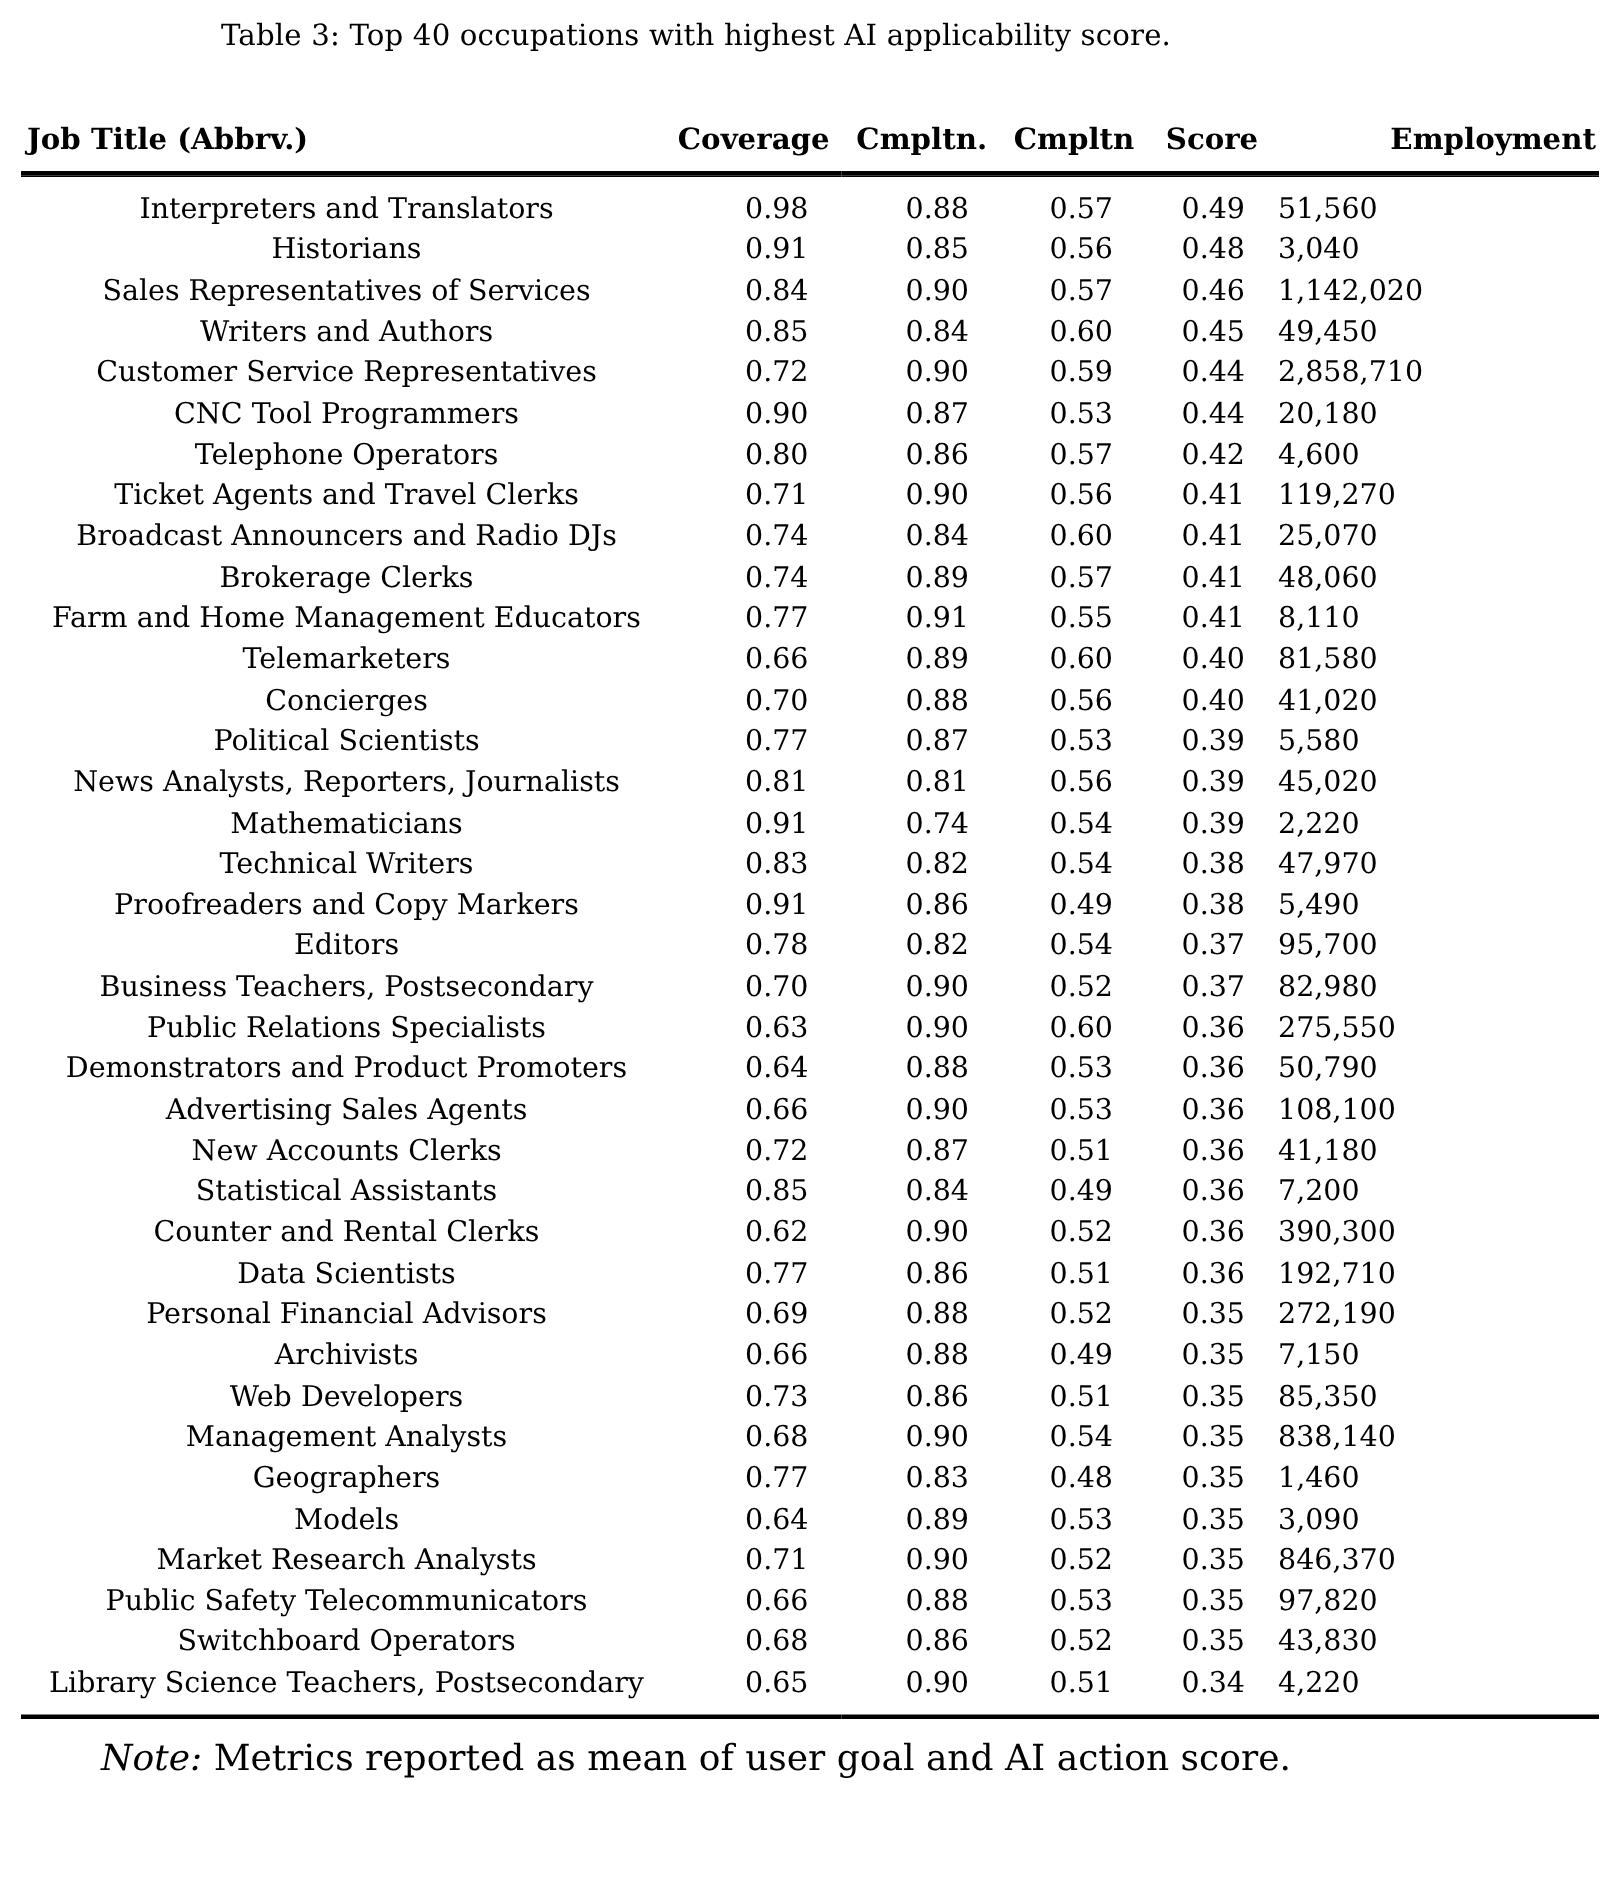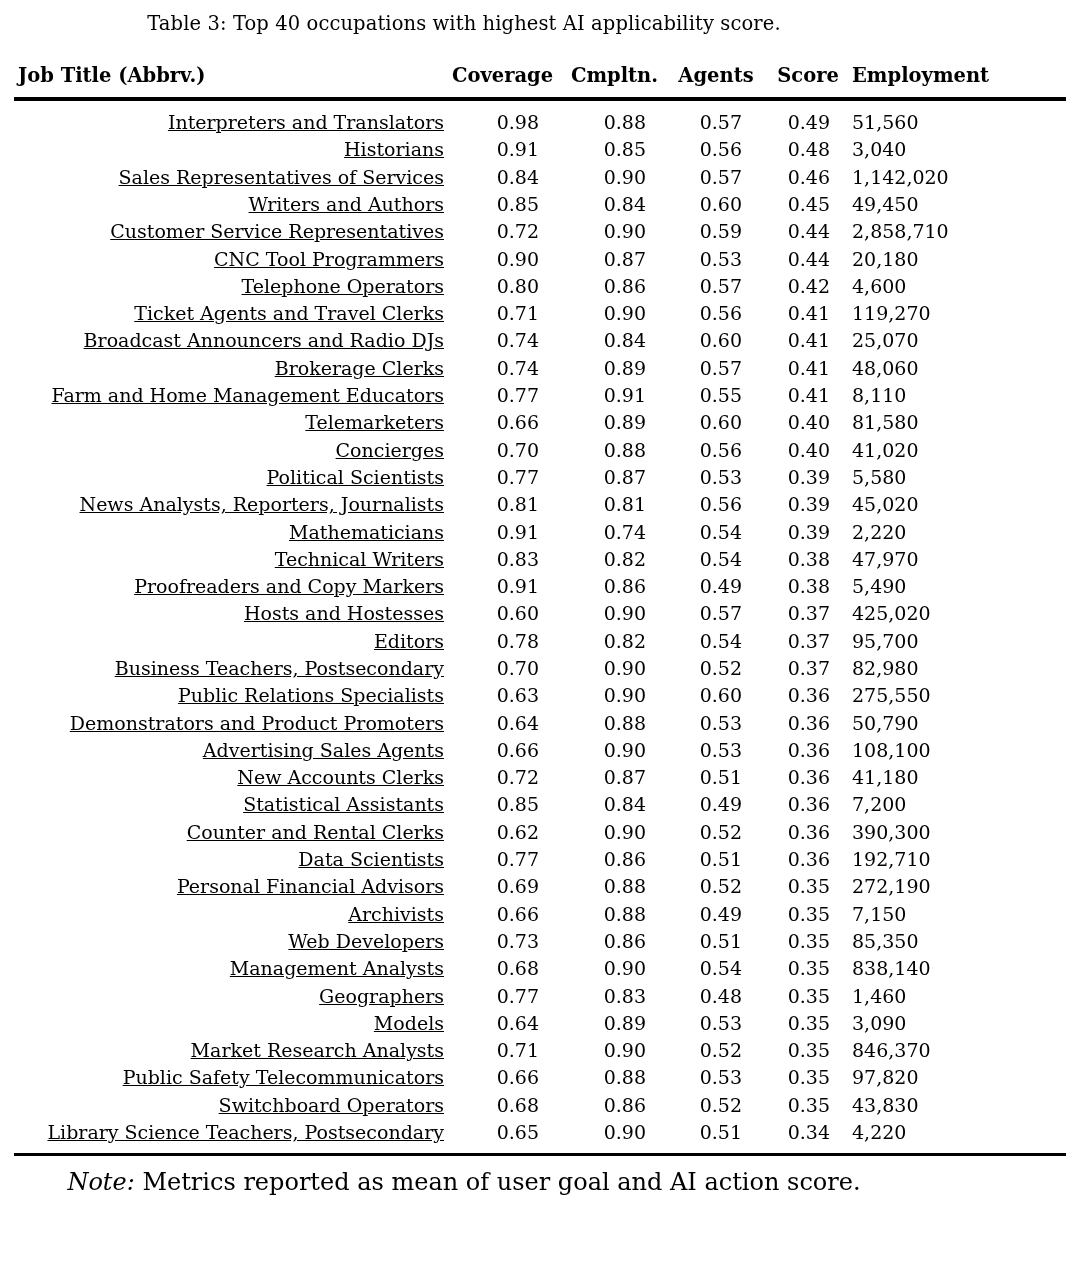--- a/index.html
+++ b/index.html
@@ -23,21 +23,21 @@
   }
   .caption {
     text-align: center;
     font-size: 19.5px;
     line-height: 1;
     padding-top: 14px;
     padding-bottom: 0;
     letter-spacing: 0.1px;
   }
   .table-wrap {
-    margin-top: 22px;
+    margin-top: 39px;
     padding: 0 14px 0 14px;
   }
   table.tbl {
     width: 100%;
     border-collapse: collapse;
     table-layout: fixed;
   }
   table.tbl col.c-job        { width: 430px; }
   table.tbl col.c-coverage   { width: 117px; }
   table.tbl col.c-cmpltn     { width: 107px; }
@@ -69,34 +69,34 @@
 
   thead th {
     font-size: 19.5px;
     font-weight: bold;
     padding: 9px 0 10px 0;
     line-height: 1.15;
     white-space: nowrap;
   }
   thead th.h-job { text-align: left; padding-left: 4px; }
   thead th.h-num { text-align: center; }
-  thead th.h-emp { text-align: left; padding-right: 2px; }
+  thead th.h-emp { text-align: right; padding-right: 2px; }
 
   tbody.body-rows td {
     font-size: 19px;
     line-height: 1;
     padding: 0;
     height: 27.3px;
     vertical-align: middle;
     white-space: nowrap;
   }
   tbody.body-rows tr:first-child td { padding-top: 8px; }
   tbody.body-rows tr:last-child  td { padding-bottom: 7px; }
 
-  td.job { text-align: right; padding-left: 4px !important; text-decoration: underline; }
+  td.job { text-align: center; padding-left: 4px !important; }
   td.num { text-align: right; padding-right: 22px !important; }
   td.emp { padding-right: 2px !important; }
 
   .note {
     text-align: center;
     font-size: 24px;
     padding-top: 13px;
     line-height: 1.1;
   }
   .note .note-label {
@@ -125,21 +125,21 @@
         <tr class="rule-top">
             <td colspan="6"></td>
           </tr>
       </tbody>
 
       <thead>
         <tr>
           <th class="h-job">Job Title (Abbrv.)</th>
           <th class="h-num">Coverage</th>
           <th class="h-num">Cmpltn.</th>
-          <th class="h-num">Agents</th>
+          <th class="h-num">Cmpltn</th>
           <th class="h-num">Score</th>
           <th class="h-emp">Employment</th>
         </tr>
       </thead>
 
       <tbody>
         <tr class="rule-mid">
             <td colspan="6"></td>
           </tr>
       </tbody>
@@ -283,28 +283,20 @@
           </tr>
           <tr>
             <td class="job">Proofreaders and Copy Markers</td>
             <td class="num">0.91</td>
             <td class="num">0.86</td>
             <td class="num">0.49</td>
             <td class="num">0.38</td>
             <td class="emp">5,490</td>
           </tr>
           <tr>
-            <td class="job">Hosts and Hostesses</td>
-            <td class="num">0.60</td>
-            <td class="num">0.90</td>
-            <td class="num">0.57</td>
-            <td class="num">0.37</td>
-            <td class="emp">425,020</td>
-          </tr>
-          <tr>
             <td class="job">Editors</td>
             <td class="num">0.78</td>
             <td class="num">0.82</td>
             <td class="num">0.54</td>
             <td class="num">0.37</td>
             <td class="emp">95,700</td>
           </tr>
           <tr>
             <td class="job">Business Teachers, Postsecondary</td>
             <td class="num">0.70</td>

